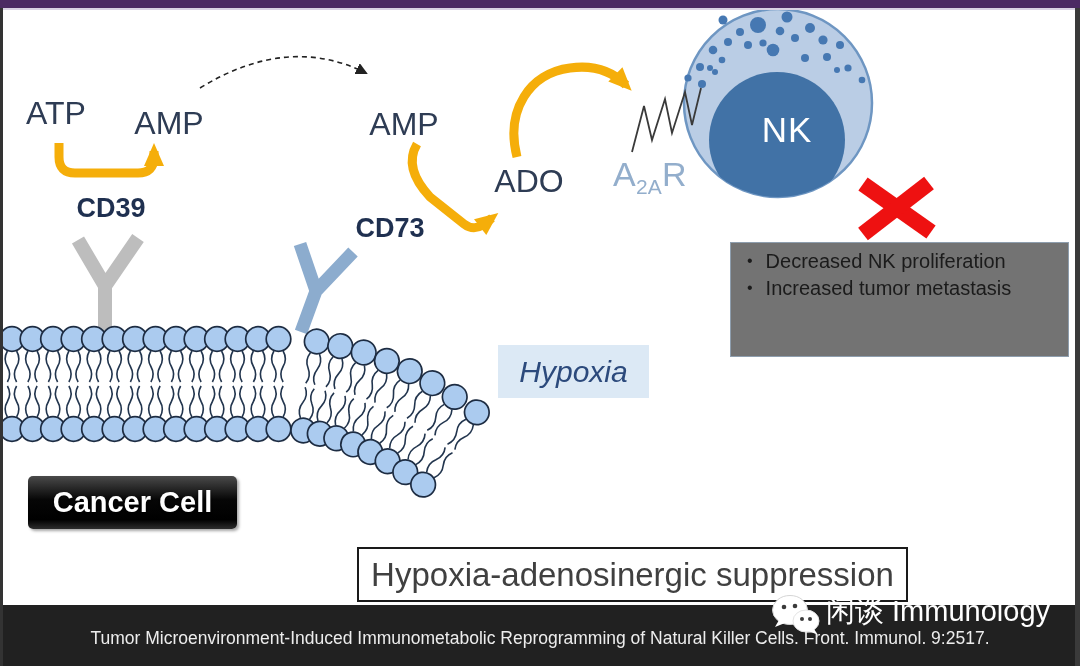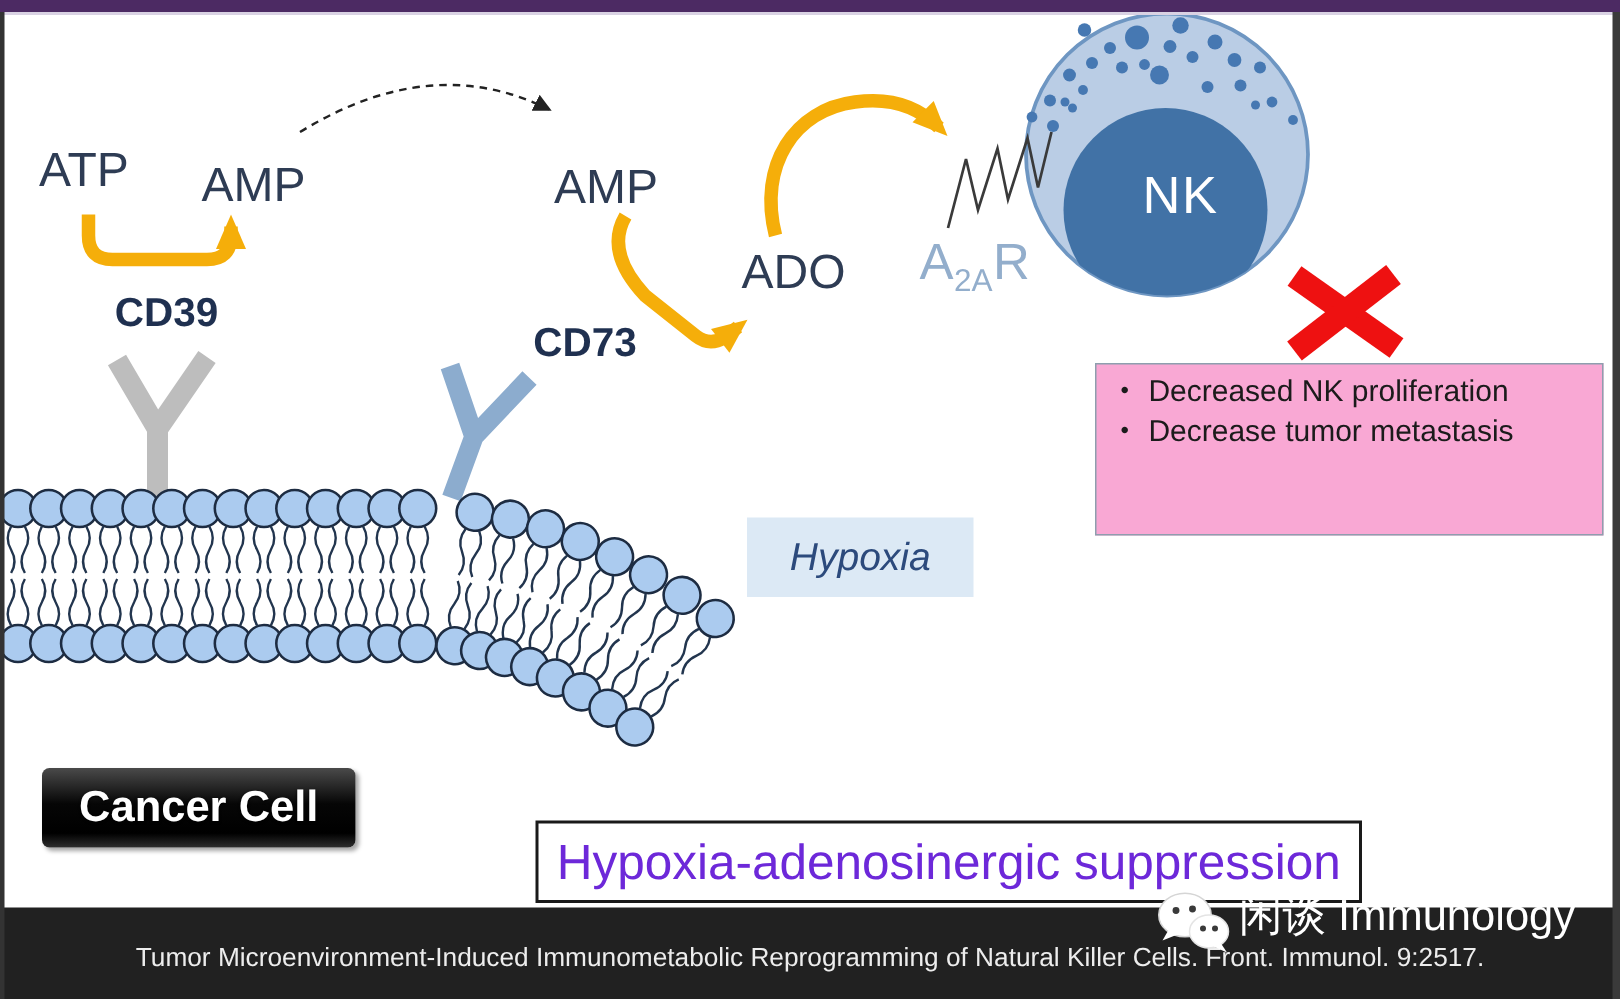--- a/index.html
+++ b/index.html
@@ -14,36 +14,36 @@
   text{font-family:"Liberation Sans",sans-serif;}
   .lbl{font-size:32px;fill:#2E3C54;}
   .lblb{font-size:27px;font-weight:bold;fill:#1F3050;}
   .a2ar{fill:#93AECC;}
   .nk-t{font-size:35px;fill:#ffffff;letter-spacing:1px;}
   .mh{fill:#ABCBEF;stroke:#1D2C42;stroke-width:1.7;}
   .mt{fill:none;stroke:#22354E;stroke-width:1.6;}
 
   .hypoxia-box{position:absolute;left:498px;top:345px;width:151px;height:53px;background:#DCE9F5;
     display:flex;align-items:center;justify-content:center;z-index:2;}
-  .hypoxia-box span{font-style:italic;font-size:26px;color:#2C4A7C;}
-
-  .effects-box{position:absolute;left:730px;top:242px;width:339px;height:115px;background:#f9a8d4;
+  .hypoxia-box span{font-style:italic;font-size:30px;color:#2C4A7C;}
+
+  .effects-box{position:absolute;left:730px;top:242px;width:339px;height:115px;background:#737373;
     border:1px solid #8E9EAE;box-sizing:border-box;z-index:2;padding:6px 6px 6px 12px;}
   .effects-box ul{margin:0;padding:0;list-style:none;}
   .effects-box li{font-size:20px;line-height:25.5px;color:#1B1B1B;white-space:nowrap;}
   .effects-box li::before{content:"•";font-size:16px;margin:0 13px 0 4px;position:relative;top:-2px;}
 
   .cancer-box{position:absolute;left:28px;top:476px;width:209px;height:53px;border-radius:5px;
     background:linear-gradient(#4a4a4a,#060606 45%,#000 82%,#2e2e2e);
-    display:flex;align-items:center;justify-content:center;z-index:2;box-shadow:2px 2px 3px rgba(0,0,0,.35);margin-top:36px;}
+    display:flex;align-items:center;justify-content:center;z-index:2;box-shadow:2px 2px 3px rgba(0,0,0,.35);}
   .cancer-box span{color:#fff;font-weight:bold;font-size:29px;text-shadow:0 1px 2px #000;}
 
   .title-box{position:absolute;left:357px;top:547px;width:551px;height:55px;background:#fff;
     border:2px solid #1A1A1A;box-sizing:border-box;display:flex;align-items:center;justify-content:center;z-index:2;}
-  .title-box span{font-size:33px;color:#6d28d9;white-space:nowrap;}
+  .title-box span{font-size:33px;color:#404040;white-space:nowrap;}
 
   .footer-bar{position:absolute;left:0;top:605px;width:1080px;height:61px;background:#212121;z-index:3;}
   .citation{position:absolute;left:0;top:23px;width:100%;text-align:center;
     font-size:17.5px;color:#EDEDED;white-space:nowrap;}
   .brand{position:absolute;left:766px;top:592px;z-index:4;display:flex;align-items:flex-start;}
   .brand-text{color:#fff;font-size:29px;line-height:38px;margin-left:4px;white-space:nowrap;}
 </style>
 </head>
 <body>
 
@@ -318,21 +318,21 @@
     </g>
   </svg>
 
   <div class="hypoxia-box">
     <span>Hypoxia</span>
   </div>
 
   <div class="effects-box">
     <ul>
       <li>Decreased NK proliferation</li>
-      <li>Decrease tumor metastasis</li>
+      <li>Increased tumor metastasis</li>
     </ul>
   </div>
 
   <div class="cancer-box">
     <span>Cancer Cell</span>
   </div>
 
   <div class="title-box">
     <span>Hypoxia-adenosinergic suppression</span>
   </div>

